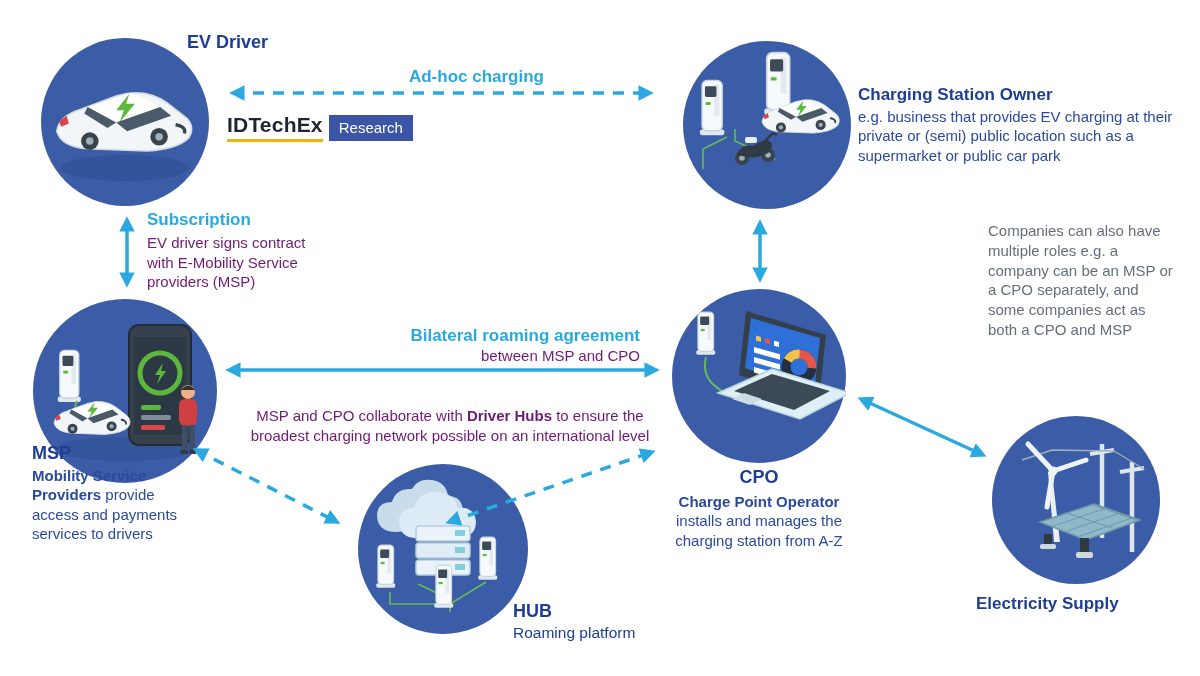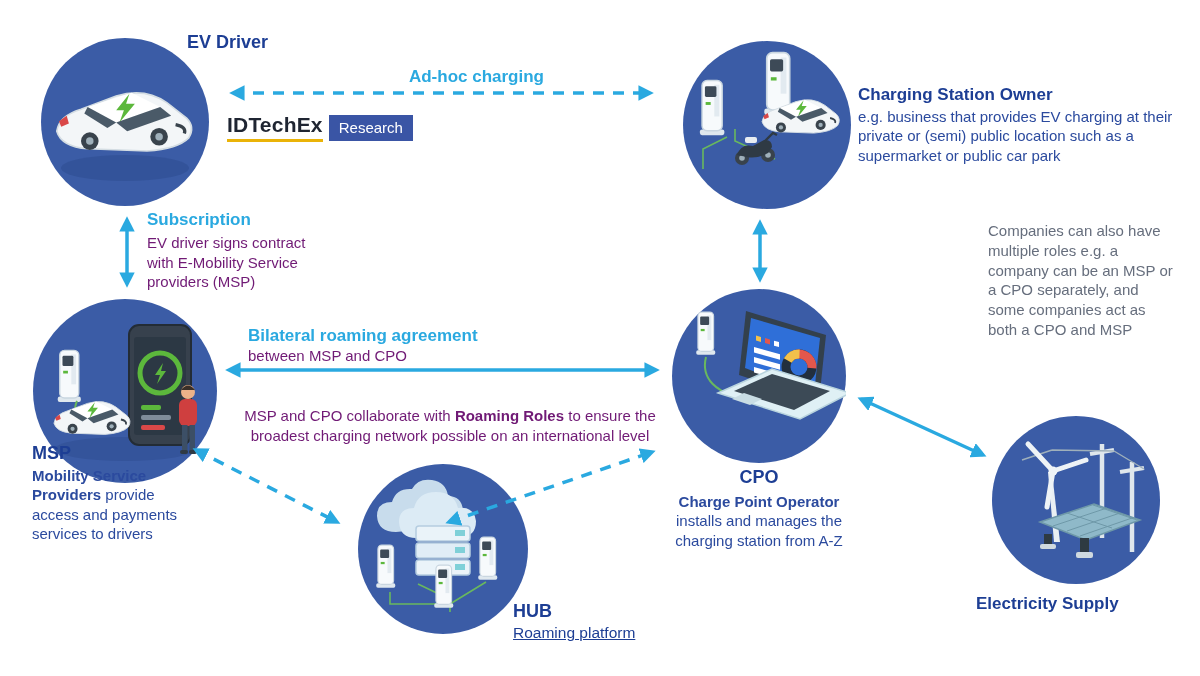--- a/index.html
+++ b/index.html
@@ -3,21 +3,21 @@
 <meta charset="utf-8">
 <style>
   html,body{margin:0;padding:0;}
   body{width:1200px;height:676px;background:#ffffff;font-family:"Liberation Sans",sans-serif;}
   .stage{position:relative;width:1200px;height:676px;background:#ffffff;overflow:hidden;}
   .abs{position:absolute;}
   .circle{position:absolute;border-radius:50%;background:#3b5ca6;}
   .circle svg{display:block;width:100%;height:100%;}
   .h-dark{color:#1d3e94;font-weight:700;font-size:18px;line-height:1.15;}
   .h-dark.sm{font-size:17px;}
-  .sub-dark{color:#1d3e94;font-weight:400;font-size:15.5px;text-decoration:underline;}
+  .sub-dark{color:#1d3e94;font-weight:400;font-size:15.5px;}
   .body-dark{color:#2b4a9e;font-weight:400;font-size:15px;line-height:1.3;}
   .h-cyan{color:#2aa9e0;font-weight:700;font-size:17px;line-height:1.2;}
   .body-cyan{color:#701a75;font-weight:400;font-size:15px;line-height:1.3;}
   .h-gray{color:#666e7d;font-weight:700;font-size:16.5px;line-height:1.25;}
   .body-gray{color:#666e7d;font-weight:400;font-size:15px;line-height:1.32;}
   .bold{font-weight:700;}
   .logo{display:flex;align-items:flex-start;gap:6px;}
   .logo-main{color:#1f2532;font-weight:700;font-size:21px;letter-spacing:.2px;border-bottom:3px solid #eab308;padding-bottom:2px;}
   .logo-sub{background:#3a55a5;color:#ffffff;font-size:15px;padding:4px 10px 5px;margin-top:2px;}
   .arrows{position:absolute;left:0;top:0;pointer-events:none;}
@@ -238,27 +238,27 @@
   <div class="abs" style="left:147px;top:210px;width:176px;">
     <div class="h-cyan">Subscription</div>
     <div class="body-cyan" style="margin-top:3px;">EV driver signs contract with E-Mobility Service providers (MSP)</div>
   </div>
 
 
   <div class="abs" style="left:988px;top:219px;width:186px;">
     <div class="body-gray" style="margin-top:2px;">Companies can also have multiple roles e.g. a company can be an MSP or a CPO separately, and some companies act as both a CPO and MSP</div>
   </div>
 
-  <div class="abs" style="left:248px;top:326px;width:392px;text-align:left;">
+  <div class="abs" style="left:248px;top:326px;width:392px;text-align:right;">
     <div class="h-cyan">Bilateral roaming agreement</div>
     <div class="body-cyan">between MSP and CPO</div>
   </div>
 
   <div class="abs body-cyan" style="left:228px;top:406px;width:444px;text-align:center;">
-    <span>MSP and CPO collaborate with </span><span class="bold">Roaming Roles</span><span> to ensure the broadest charging network possible on an international level</span>
+    <span>MSP and CPO collaborate with </span><span class="bold">Driver Hubs</span><span> to ensure the broadest charging network possible on an international level</span>
   </div>
 
   <div class="abs" style="left:32px;top:443px;width:152px;">
     <div class="h-dark">MSP</div>
     <div class="body-dark" style="margin-top:2px;">
       <span class="bold">Mobility Service Providers</span><span> provide access and payments services to drivers</span>
     </div>
   </div>
 
   <div class="abs" style="left:652px;top:467px;width:214px;text-align:center;">

